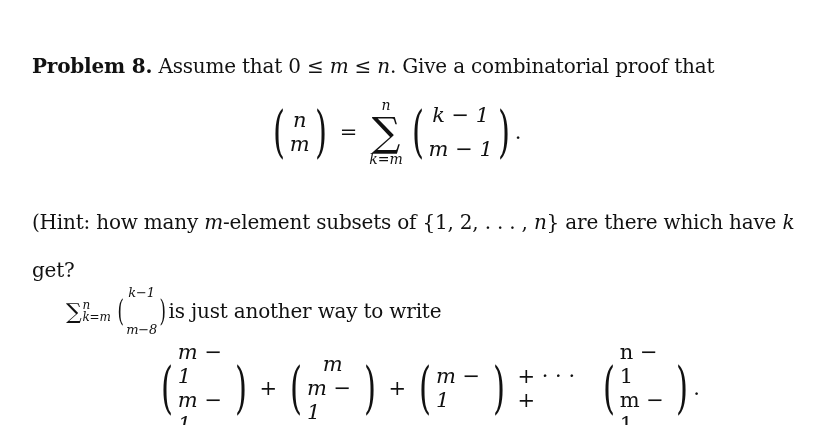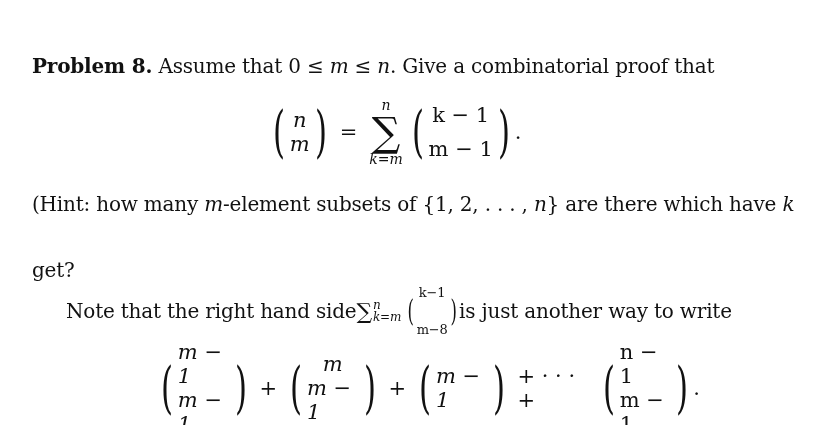--- a/index.html
+++ b/index.html
@@ -52,48 +52,47 @@
       <span class="paren">)</span>
     </span>
     <span class="op">=</span>
     <span class="sum">
       <span class="lim">n</span>
       <span class="sig">∑</span>
       <span class="lim">k=m</span>
     </span>
     <span class="binom">
       <span class="paren">(</span>
-      <span class="stack" style="gap:10px;">
+      <span class="stack" style="font-style:italic;gap:10px;">
         <span>k − 1</span>
         <span>m − 1</span>
       </span>
       <span class="paren">)</span>
     </span>
     <span>.</span>
   </div>
 
-  <div class="line" style="top:152px;">
+  <div class="line" style="top:170px;">
     <span>(Hint: how many </span><i class="v">m</i><span>-element subsets of {1, 2, . . . , </span><i class="v">n</i><span>} are there which have </span><i class="v">k</i>
   </div>
   <div class="line" style="top:218px;">
     <span>get?</span>
   </div>
 
   <div class="line" style="top:246px; left:66px; display:flex; align-items:center;">
-    <span>Note that the right hand side </span>
     <span class="isum">
       <span class="sig">∑</span>
       <span class="lims">
         <span>n</span>
         <span>k=m</span>
       </span>
     </span>
     <span class="binom" style="margin-left:4px;">
       <span class="paren sm">(</span>
-      <span class="stack sm" style="gap:24px;">
+      <span class="stack sm" style="font-style:italic;gap:24px;">
         <span>k−1</span>
         <span>m−8</span>
       </span>
       <span class="paren sm">)</span>
     </span>
     <span> is just another way to write</span>
   </div>
 
   <div class="eq" style="left:156px; top:300px;">
     <span class="binom">

